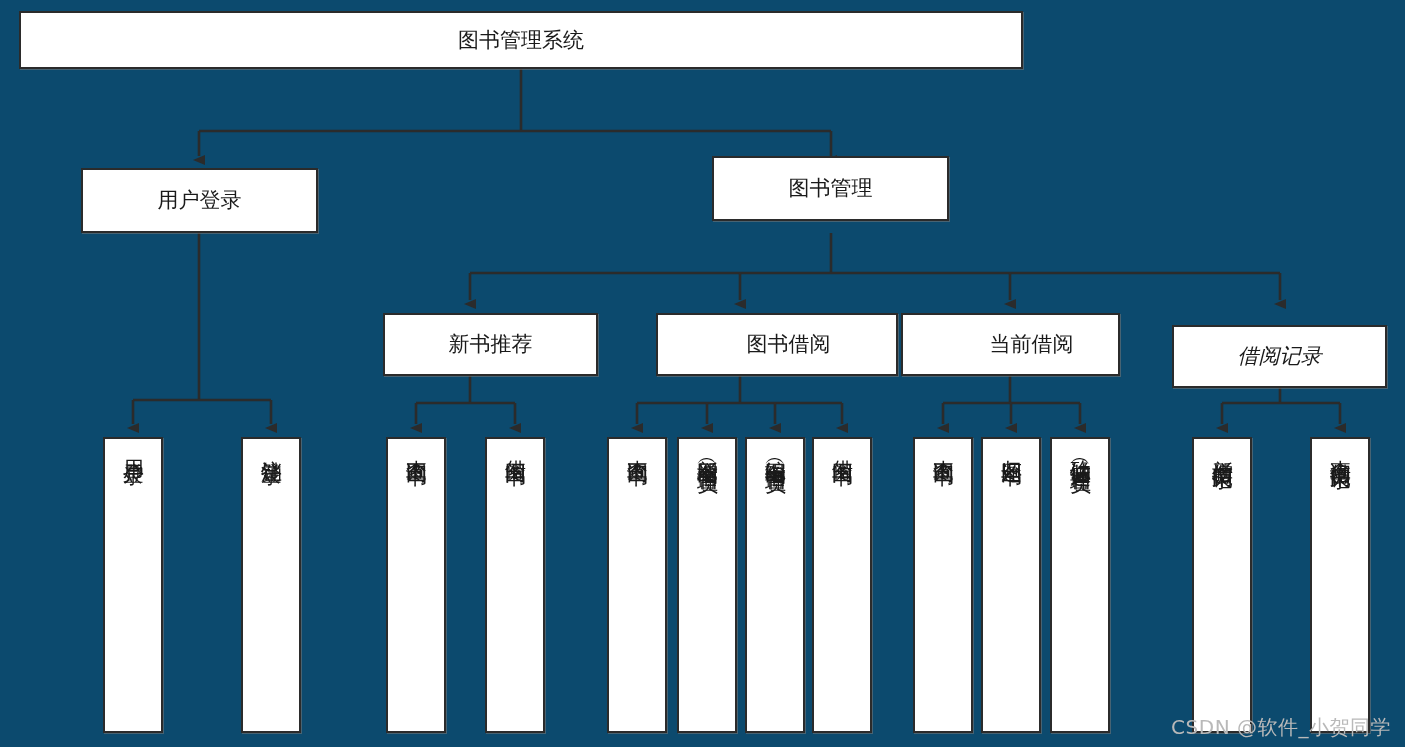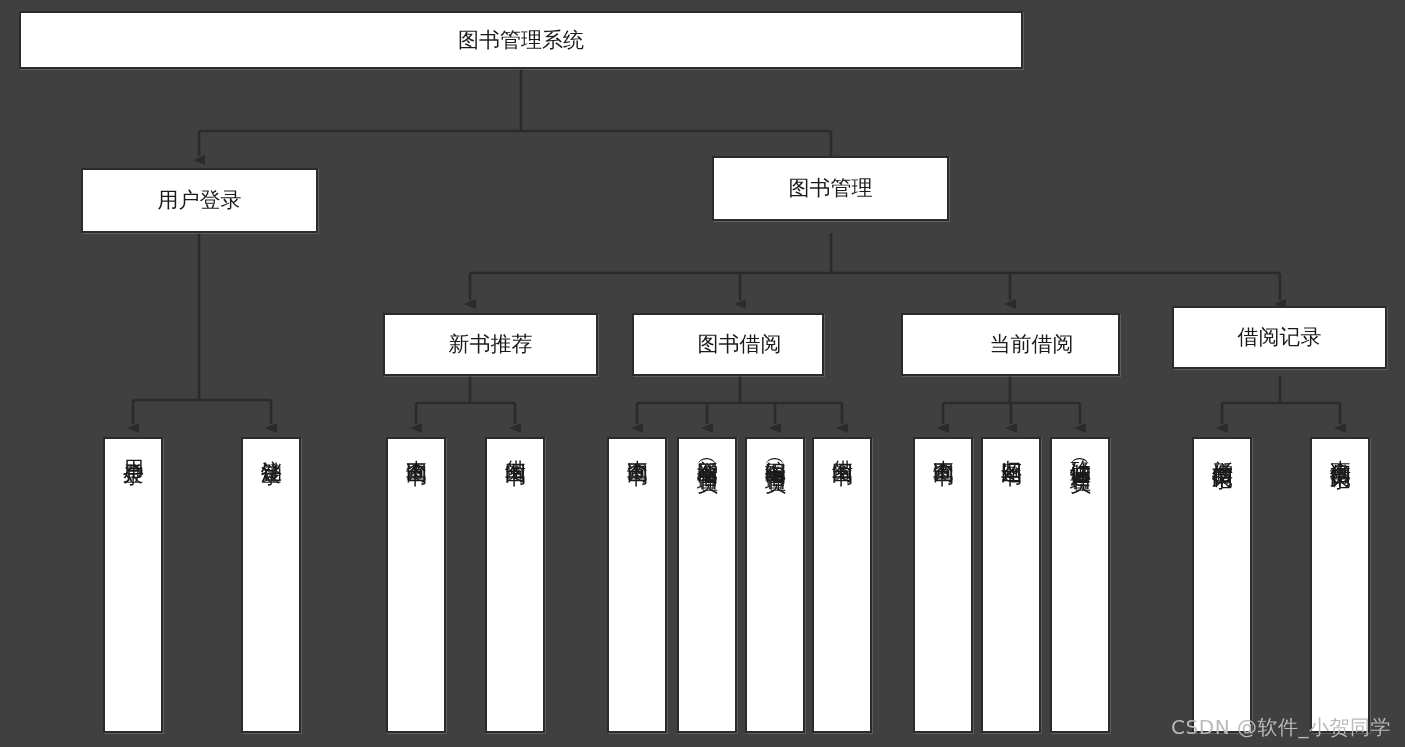--- a/index.html
+++ b/index.html
@@ -7,21 +7,21 @@
     padding: 0;
     background: #ffffff;
   }
   body {
     font-family: "DejaVu Sans", "Liberation Sans", sans-serif;
   }
   #canvas {
     position: relative;
     width: 1405px;
     height: 747px;
-    background: #404040;
+    background: #0c4a6e;
     overflow: hidden;
   }
   svg.edges {
     position: absolute;
     left: 0;
     top: 0;
     width: 1405px;
     height: 747px;
     pointer-events: none;
   }
@@ -133,27 +133,27 @@
   <div class="node h" style="left:81px; top:168px; width:237px; height:65px;">
     <span class="lbl">用户登录</span>
   </div>
   <div class="node h" style="left:712px; top:156px; width:237px; height:65px;">
     <span class="lbl">图书管理</span>
   </div>
 
   <div class="node h" style="left:363px; top:313px; width:215px; height:63px;margin-left:20px;">
     <span class="lbl">新书推荐</span>
   </div>
-  <div class="node h" style="left:632px; top:313px; width:192px; height:63px;padding-left:23px;">
+  <div class="node h" style="left:656px; top:313px; width:242px; height:63px;padding-left:23px;">
     <span class="lbl">图书借阅</span>
   </div>
   <div class="node h" style="left:901px; top:313px; width:219px; height:63px;padding-left:42px;">
     <span class="lbl">当前借阅</span>
   </div>
-  <div class="node h" style="left:1172px; top:306px; width:215px; height:63px;">
+  <div class="node h" style="left:1172px; top:325px; width:215px; height:63px;font-style:italic;">
     <span class="lbl">借阅记录</span>
   </div>
 
   <div class="node v" style="left:103px; top:437px; width:60px; height:296px;">
     <span class="lbl">用户登录</span>
   </div>
   <div class="node v" style="left:241px; top:437px; width:60px; height:296px;">
     <span class="lbl">注销登录</span>
   </div>
 

